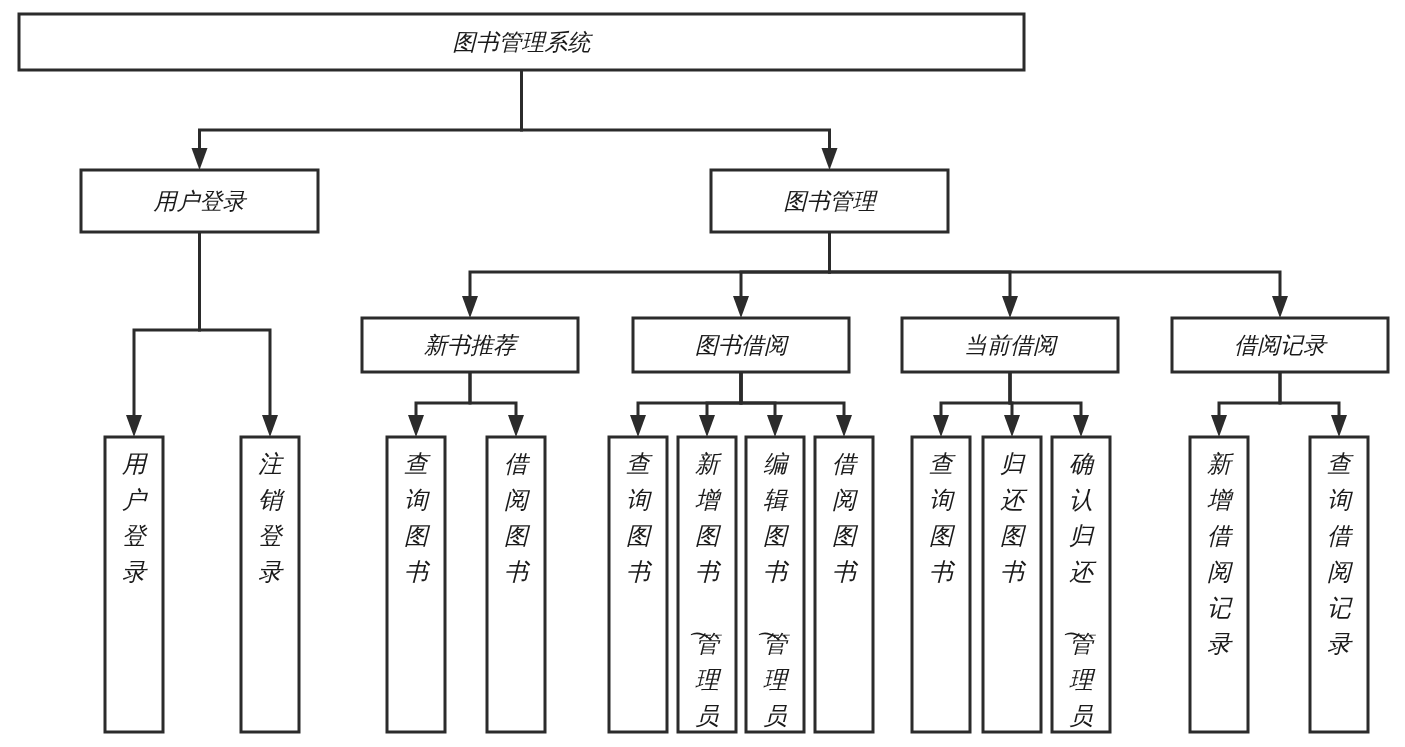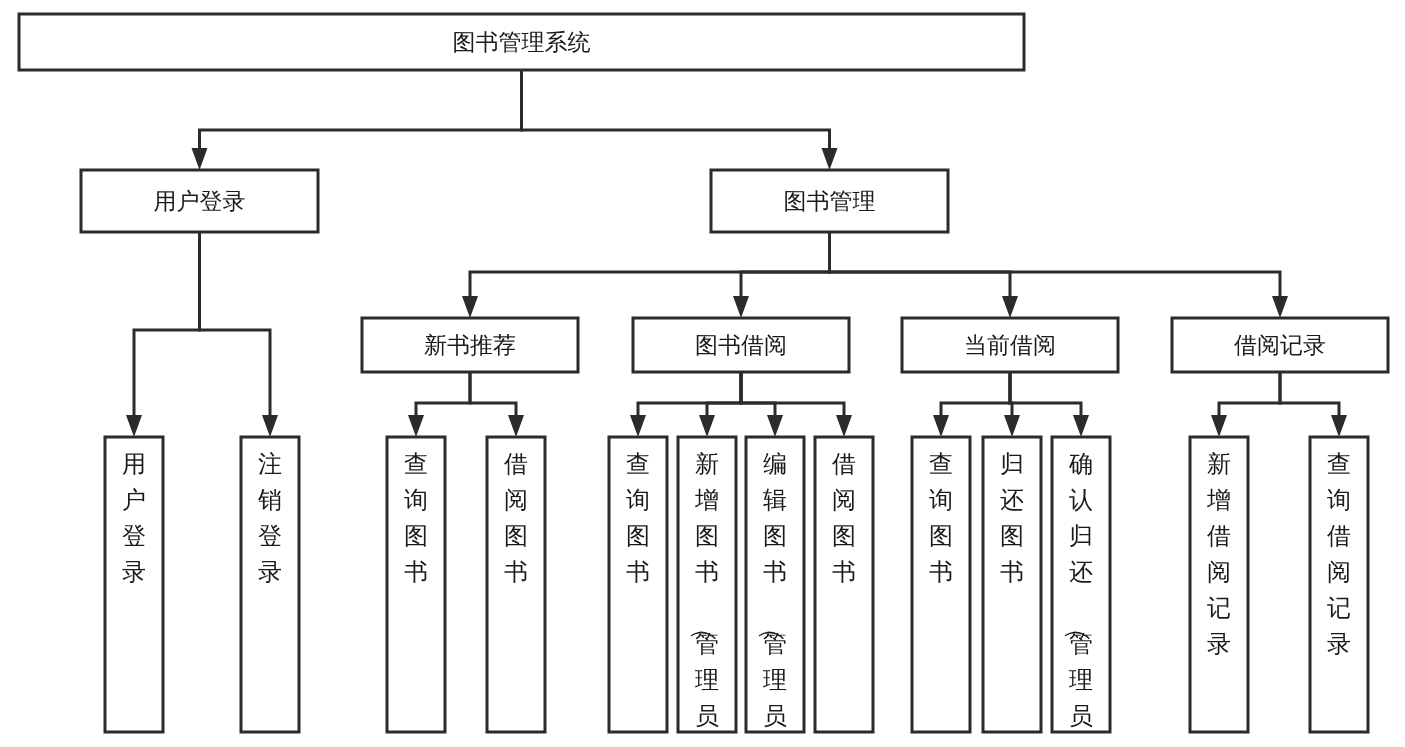--- a/index.html
+++ b/index.html
@@ -1,21 +1,21 @@
 <!DOCTYPE html>
 <html><head>
 <meta charset="utf-8">
 <title>图书管理系统 功能结构图</title>
 <style>
   html,body{margin:0;padding:0;background:#ffffff;}
   body{
     font-family:"Liberation Sans","DejaVu Sans",sans-serif;
     width:1405px;height:747px;overflow:hidden;position:relative;
   }
-  #diagram-root{position:relative;width:1122px;height:747px;}
+  #diagram-root{position:relative;width:1122px;height:747px;font-style:italic;}
   svg#flow{position:absolute;left:0;top:0;width:1405px;height:747px;display:block;}
 
   .node-box{
     fill:#ffffff;
     stroke:#2b2b2b;
     stroke-width:3;
   }
   .link-line{
     stroke:#2b2b2b;
     stroke-width:3;

